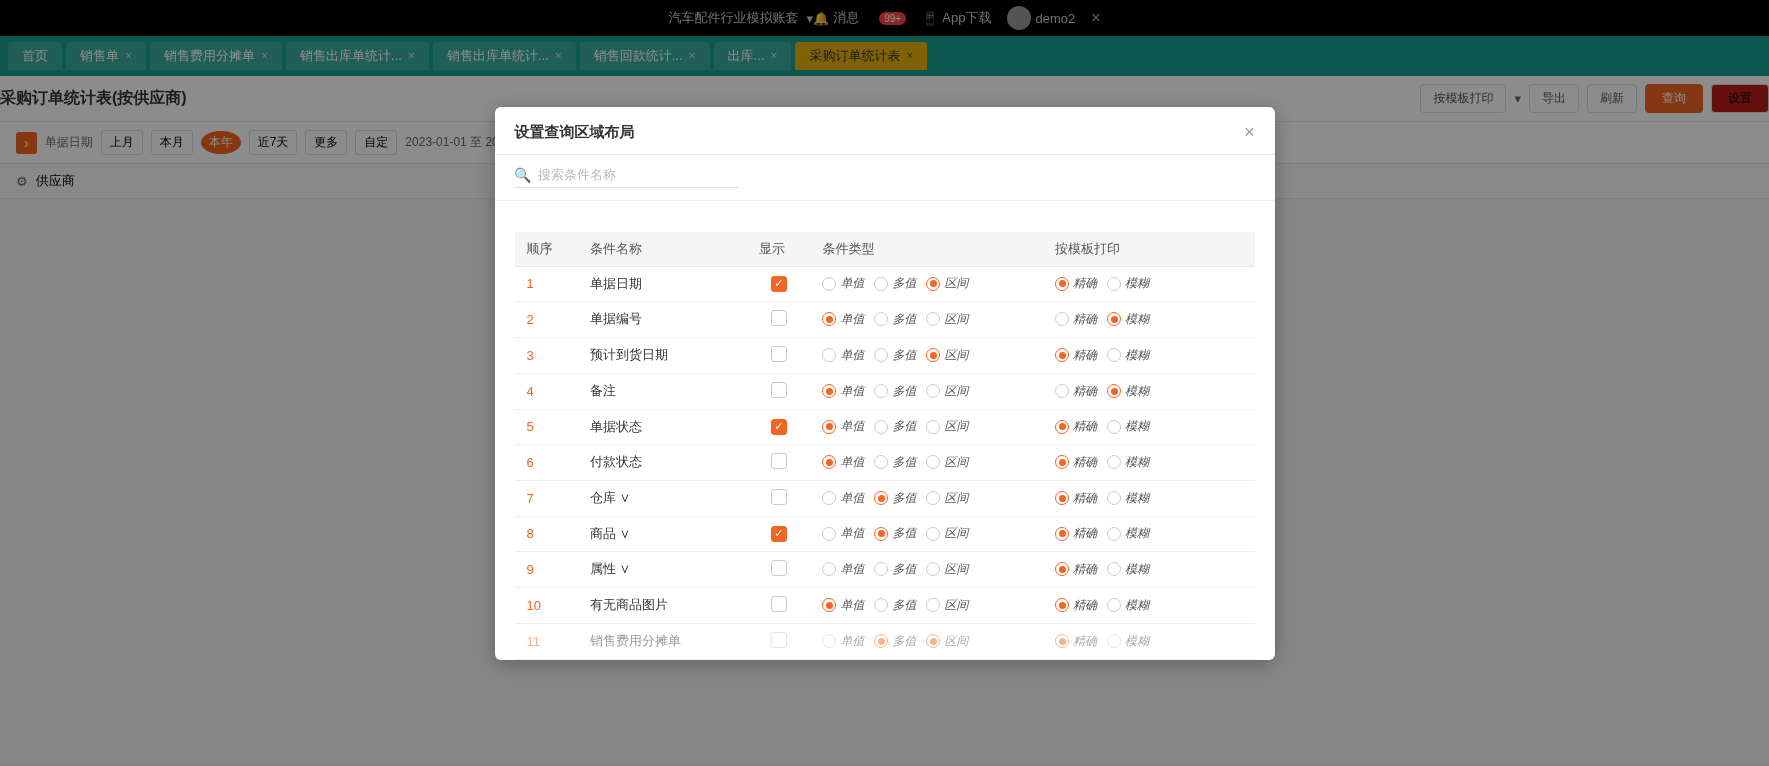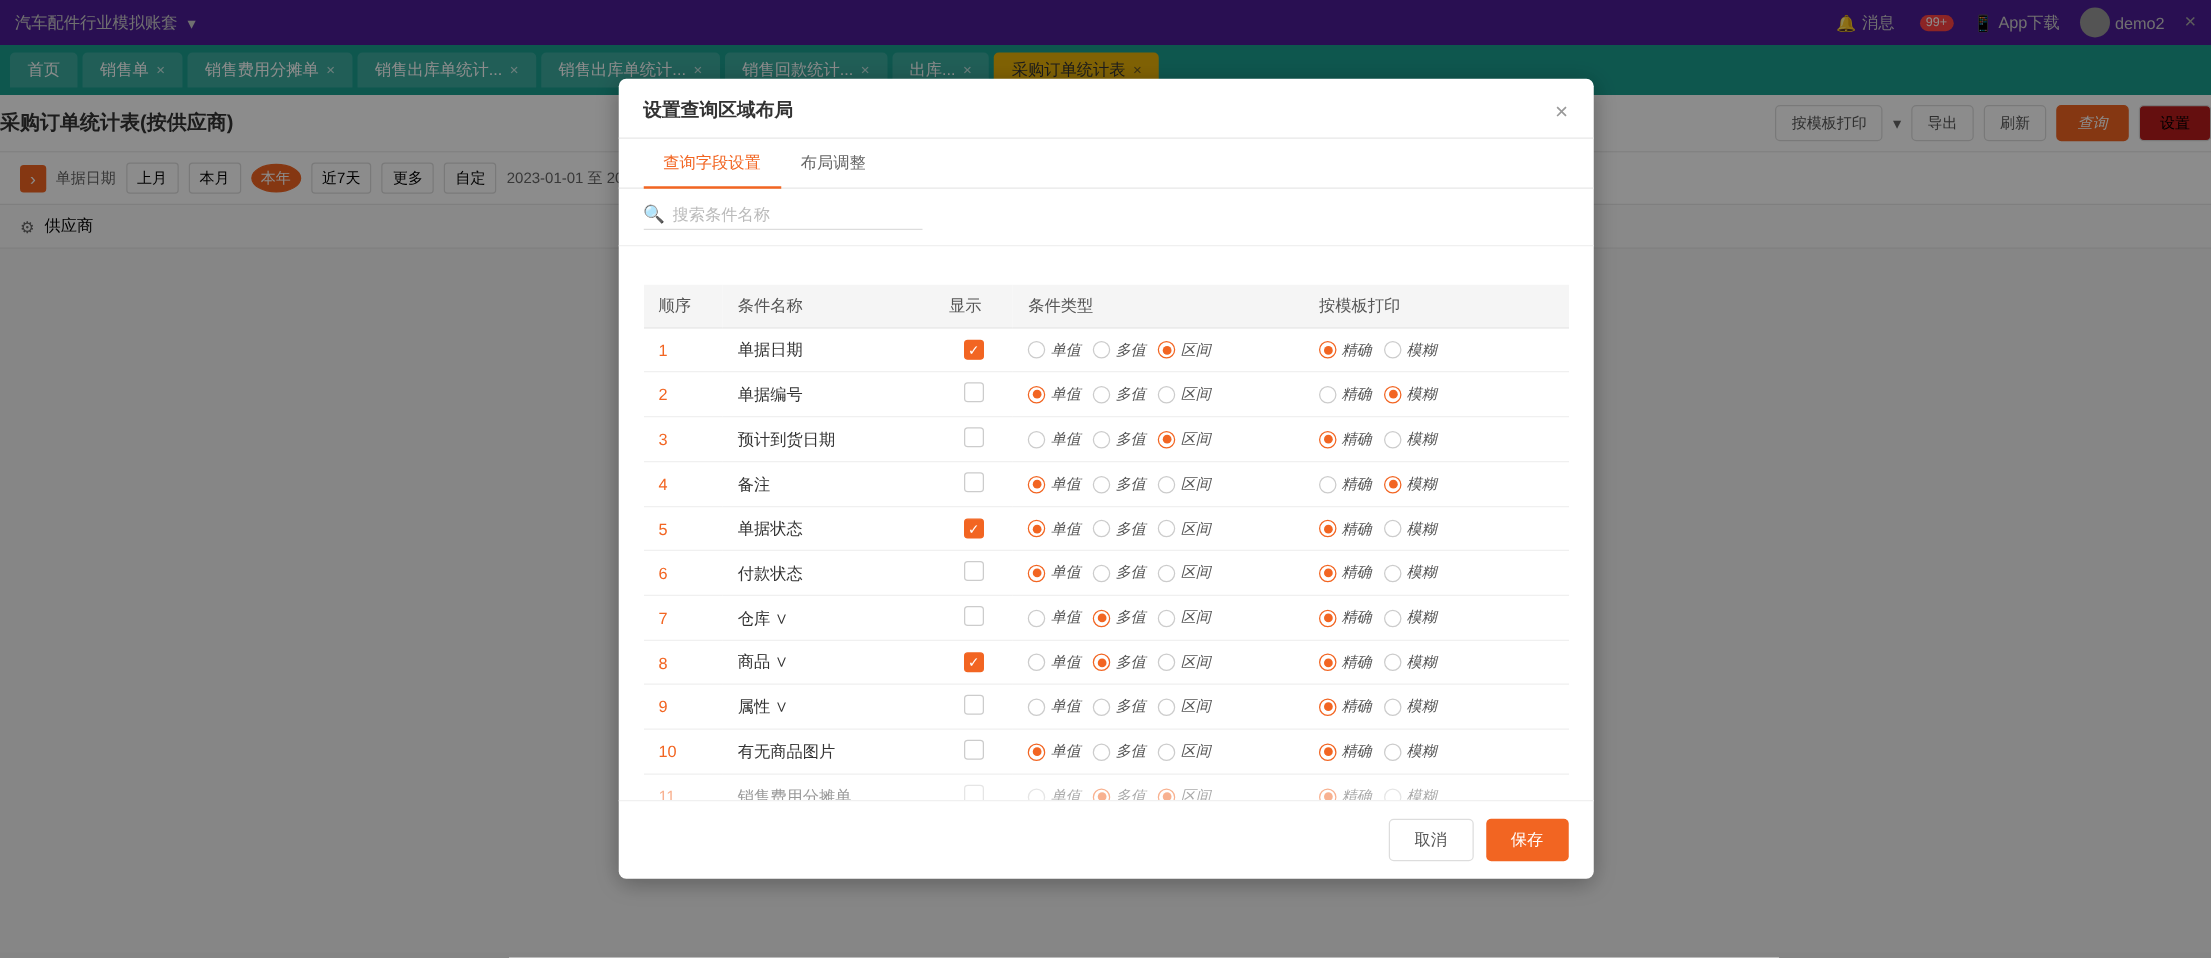--- a/index.html
+++ b/index.html
@@ -1,25 +1,25 @@
 <!DOCTYPE html>
 <html><head>
   <meta charset="utf-8">
   <style>
     * { box-sizing: border-box; margin: 0; padding: 0; }
     body { font-family: 'Microsoft YaHei', Arial, sans-serif; font-size: 13px; background: #f0f0f0; overflow: hidden; }
 
     
     .top-bar {
-      background: #4c1d95;
+      background: #000000;
       color: #ccc;
       height: 36px;
       display: flex;
       align-items: center;
-      justify-content: space-between;
+      justify-content: center;
       padding: 16px 12px;
     }
     .top-bar-left { display: flex; align-items: center; gap: 8px; font-size: 13px; }
     .top-bar-right { display: flex; align-items: center; gap: 16px; font-size: 13px; }
     .notification-badge {
       background: #ff4444;
       color: white;
       border-radius: 10px;
       padding: 1px 5px;
       font-size: 10px;
@@ -398,21 +398,21 @@
   </div>
 </div>
 
 <div class="page-header">
   <div class="page-title">采购订单统计表(按供应商)</div>
   <div class="header-actions">
     <button class="btn-print">按模板打印</button>
     <span style="cursor:pointer;color:#666;">▾</span>
     <button class="btn-export">导出</button>
     <button class="btn-refresh">刷新</button>
-    <button class="btn-query" style="background:#f26522;color:white;border-color:#f26522;font-style:italic;">查询</button>
+    <button class="btn-query" style="background:#f26522;color:white;border-color:#f26522;">查询</button>
     <button class="btn-settings">设置</button>
   </div>
 </div>
 
 <div class="filter-bar">
   <button class="filter-toggle">›</button>
   <span class="date-label">单据日期</span>
   <button class="date-btn">上月</button>
   <button class="date-btn">本月</button>
   <button class="date-btn active-orange">本年</button>
@@ -431,24 +431,20 @@
 </div>
 
 <div class="overlay">
   <div class="modal">
 
     <div class="modal-header">
       <span class="modal-title">设置查询区域布局</span>
       <button class="modal-close">×</button>
     </div>
 
-    <div class="modal-tabs">
-      <div class="modal-tab active">查询字段设置</div>
-      <div class="modal-tab">布局调整</div>
-    </div>
 
     <div class="modal-search">
       <div class="search-underline">
         <span class="search-icon">🔍</span>
         <input class="search-input" type="text" placeholder="搜索条件名称" style="">
       </div>
     </div>
 
     <div class="modal-table">
       <table class="config-table">
@@ -822,18 +818,14 @@
                     <span class="radio-circle"></span>
                     <span class="radio-label">模糊</span>
                   </label>
                 </div>
               </td>
             </tr>
           </tbody>
       </table>
     </div>
 
-    <div class="modal-footer">
-      <button class="btn-cancel">取消</button>
-      <button class="btn-save">保存</button>
-    </div>
   </div>
 </div>
 
 </body></html>

